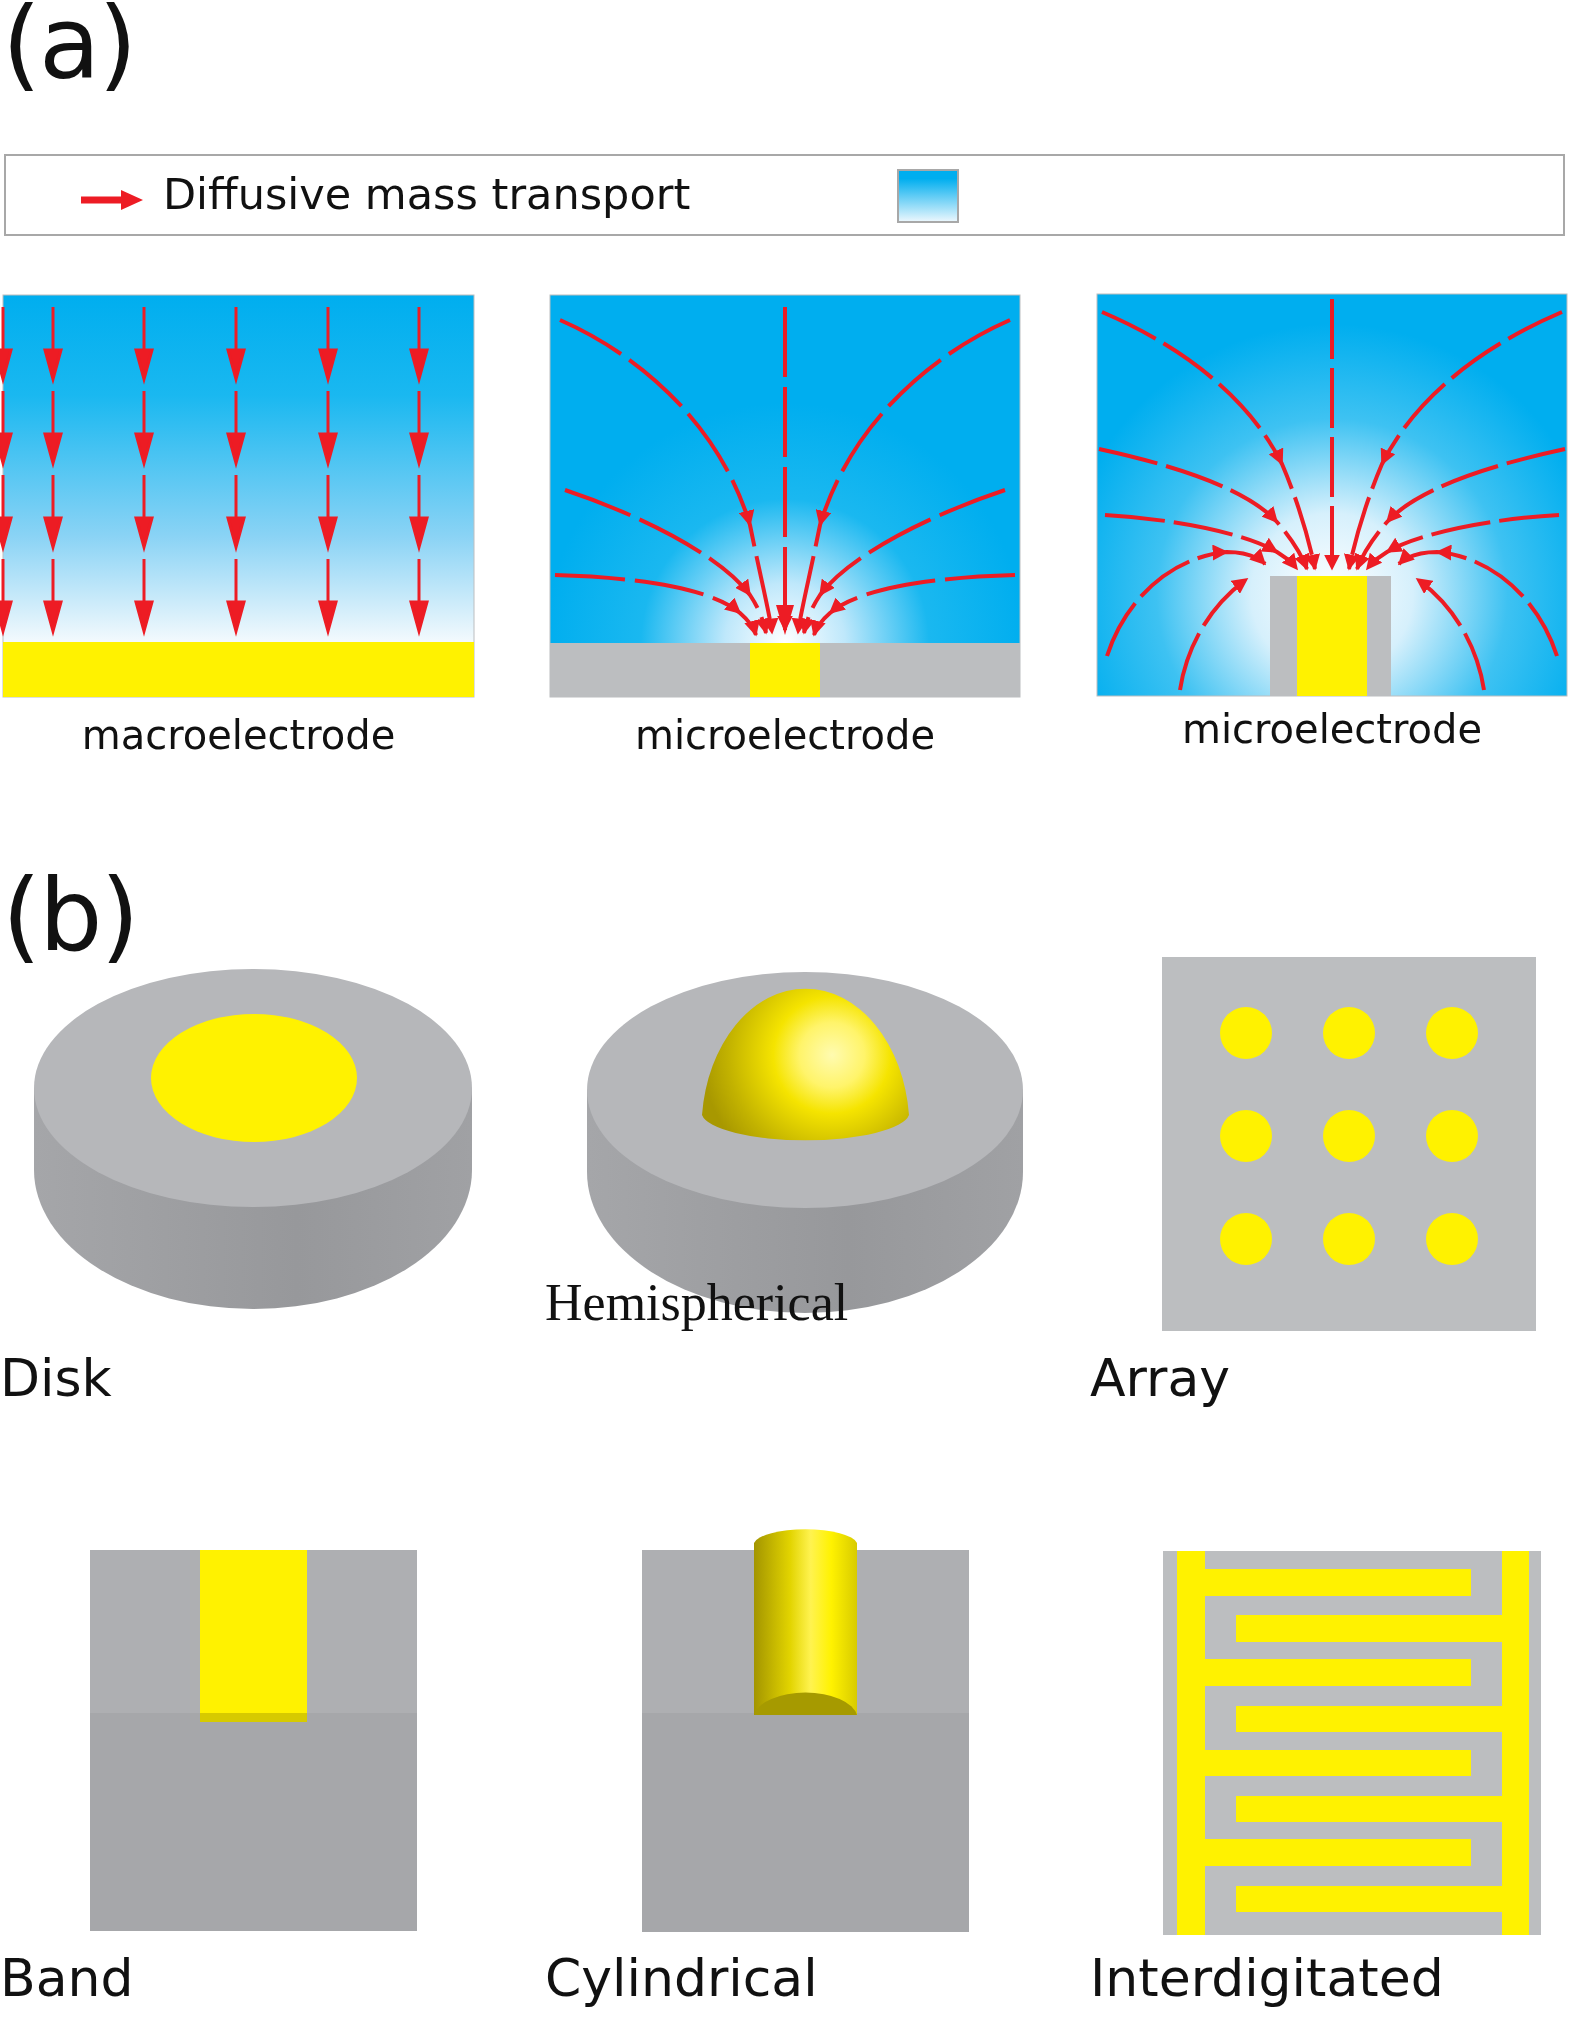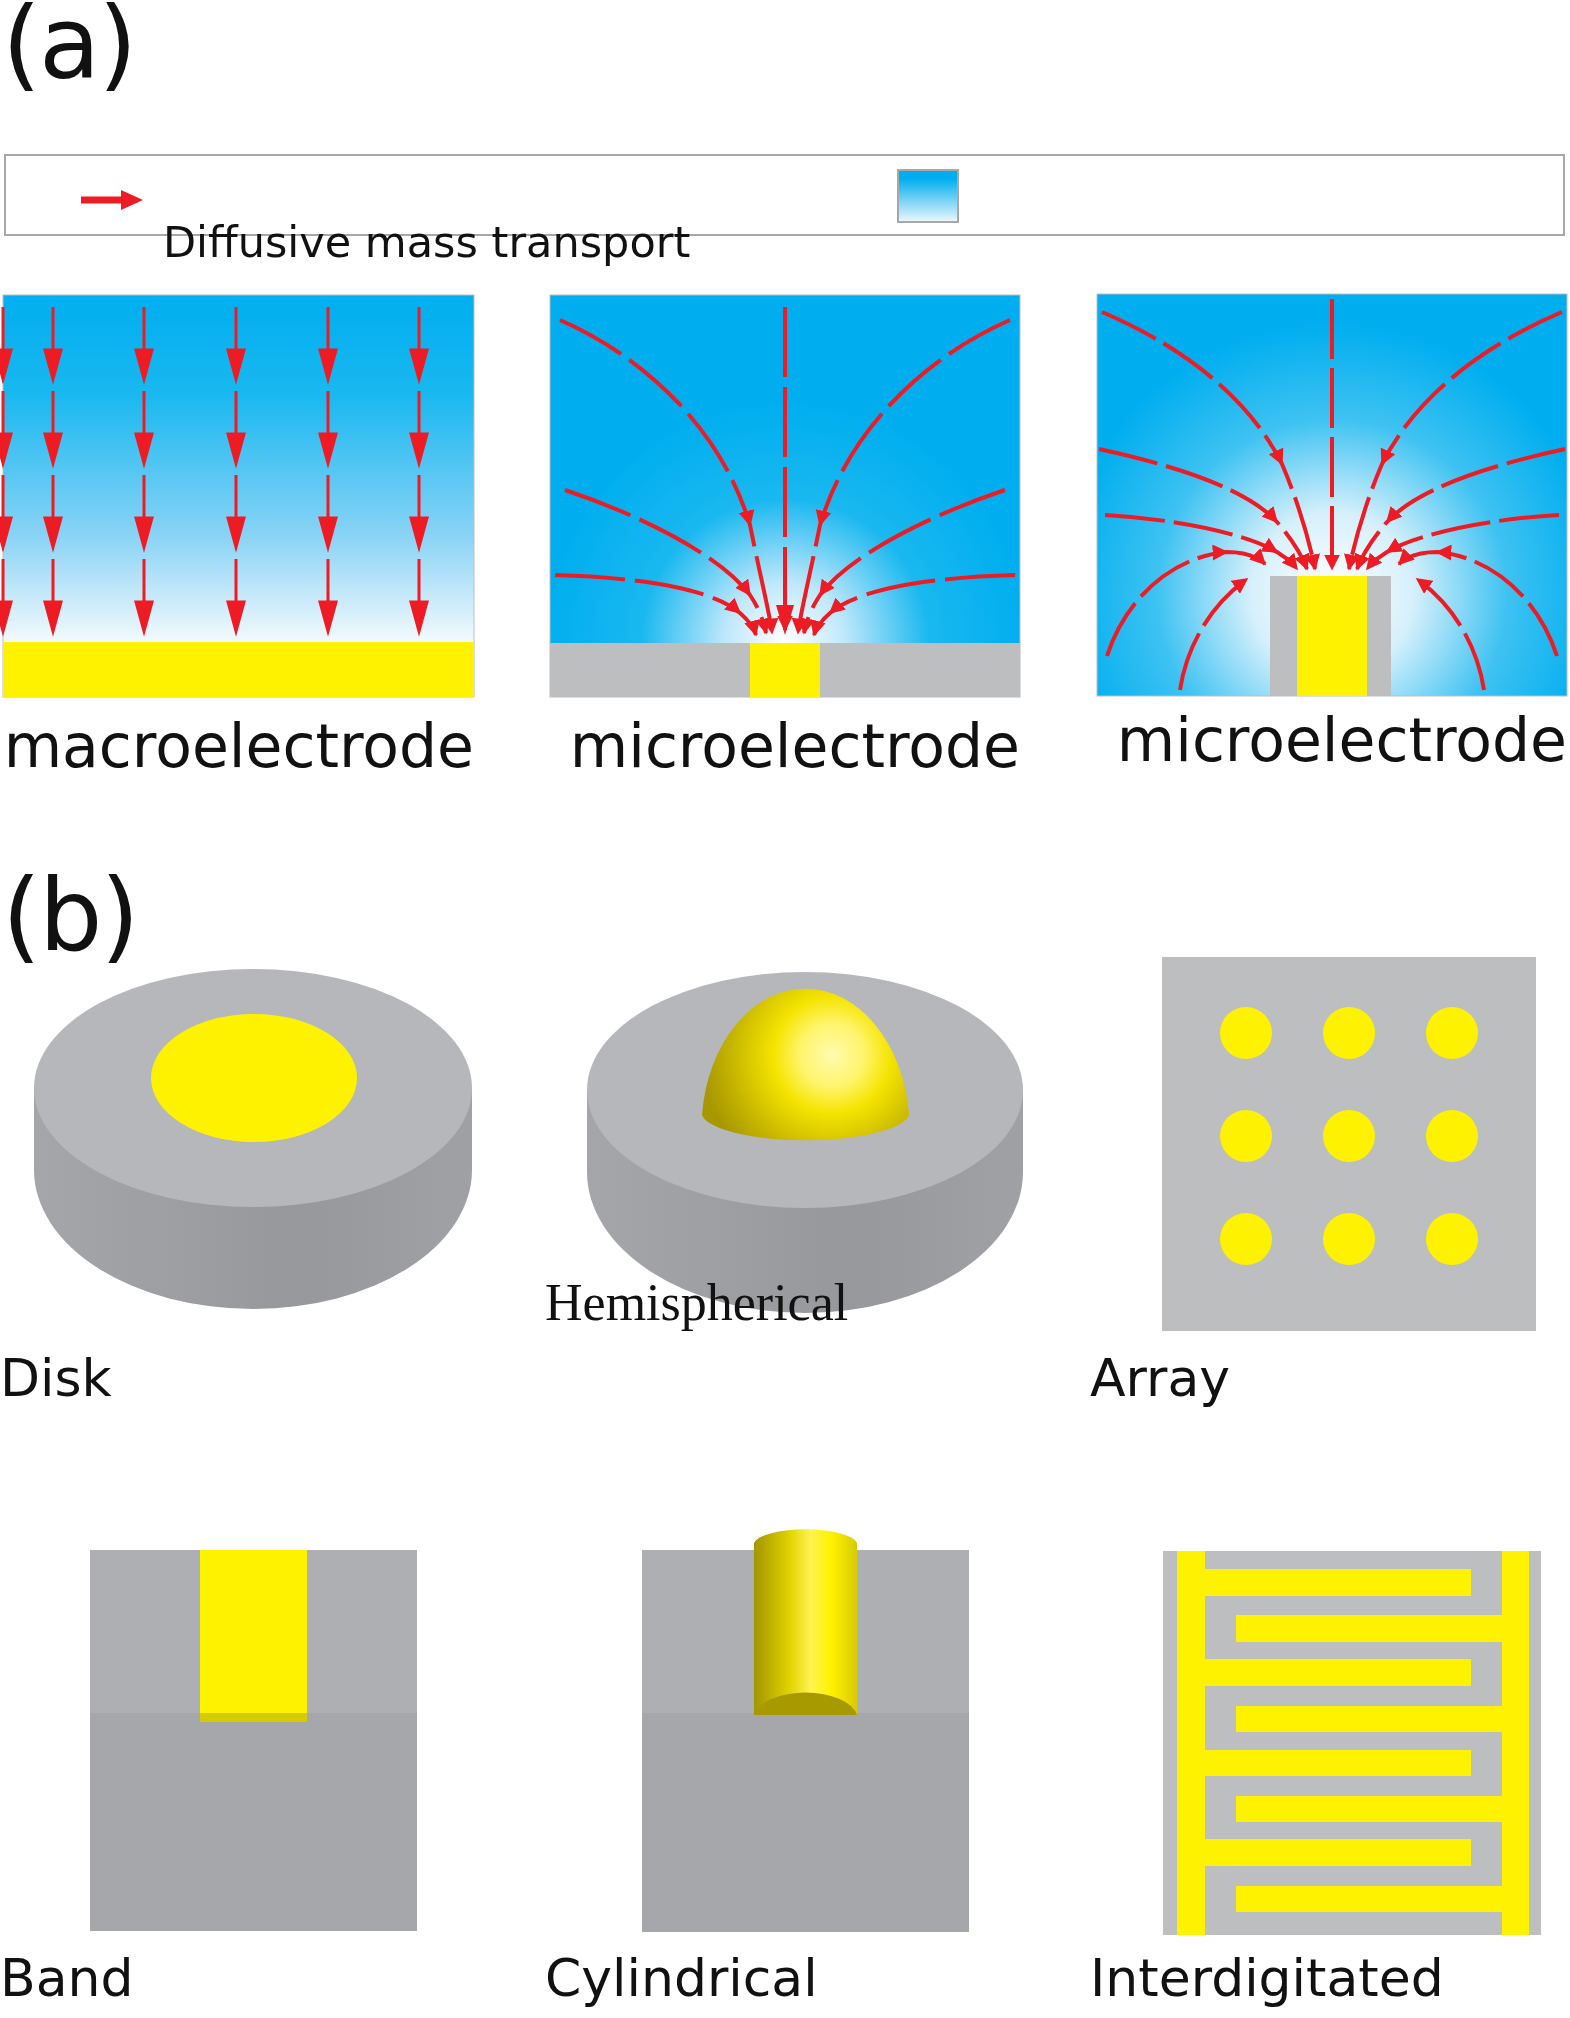--- a/index.html
+++ b/index.html
@@ -2,22 +2,22 @@
 <html><head>
 <meta charset="utf-8">
 <style>
   html, body { margin: 0; padding: 0; background: #ffffff; }
   body { width: 1570px; height: 2018px; position: relative; overflow: hidden;
          font-family: "DejaVu Sans", "Liberation Sans", sans-serif; color: #111; }
   .abs { position: absolute; }
   .panel-label { position: absolute; font-size: 100px; line-height: 1; font-weight: normal; letter-spacing: -2px; }
   .legend { position: absolute; left: 4px; top: 154px; width: 1561px; height: 82px;
             border: 2px solid #a8a8a8; box-sizing: border-box; background: #fff; }
-  .legend-text { position: absolute; font-size: 43px; line-height: 1; white-space: nowrap; margin-top: 48px; }
-  .caption { position: absolute; font-size: 60px; line-height: 1.15; text-align: right; white-space: nowrap; }
+  .legend-text { position: absolute; font-size: 43px; line-height: 1; white-space: nowrap; }
+  .caption { position: absolute; font-size: 40px; line-height: 1.15; text-align: center; white-space: nowrap; }
   .caption-b { position: absolute; font-size: 52px; line-height: 1; text-align: left; white-space: nowrap; }
   svg { position: absolute; overflow: visible; }
 </style>
 </head>
 <body>
 
 
 
 
 <div class="panel-label" style="left:2px; top:-6px;">(a)</div>

